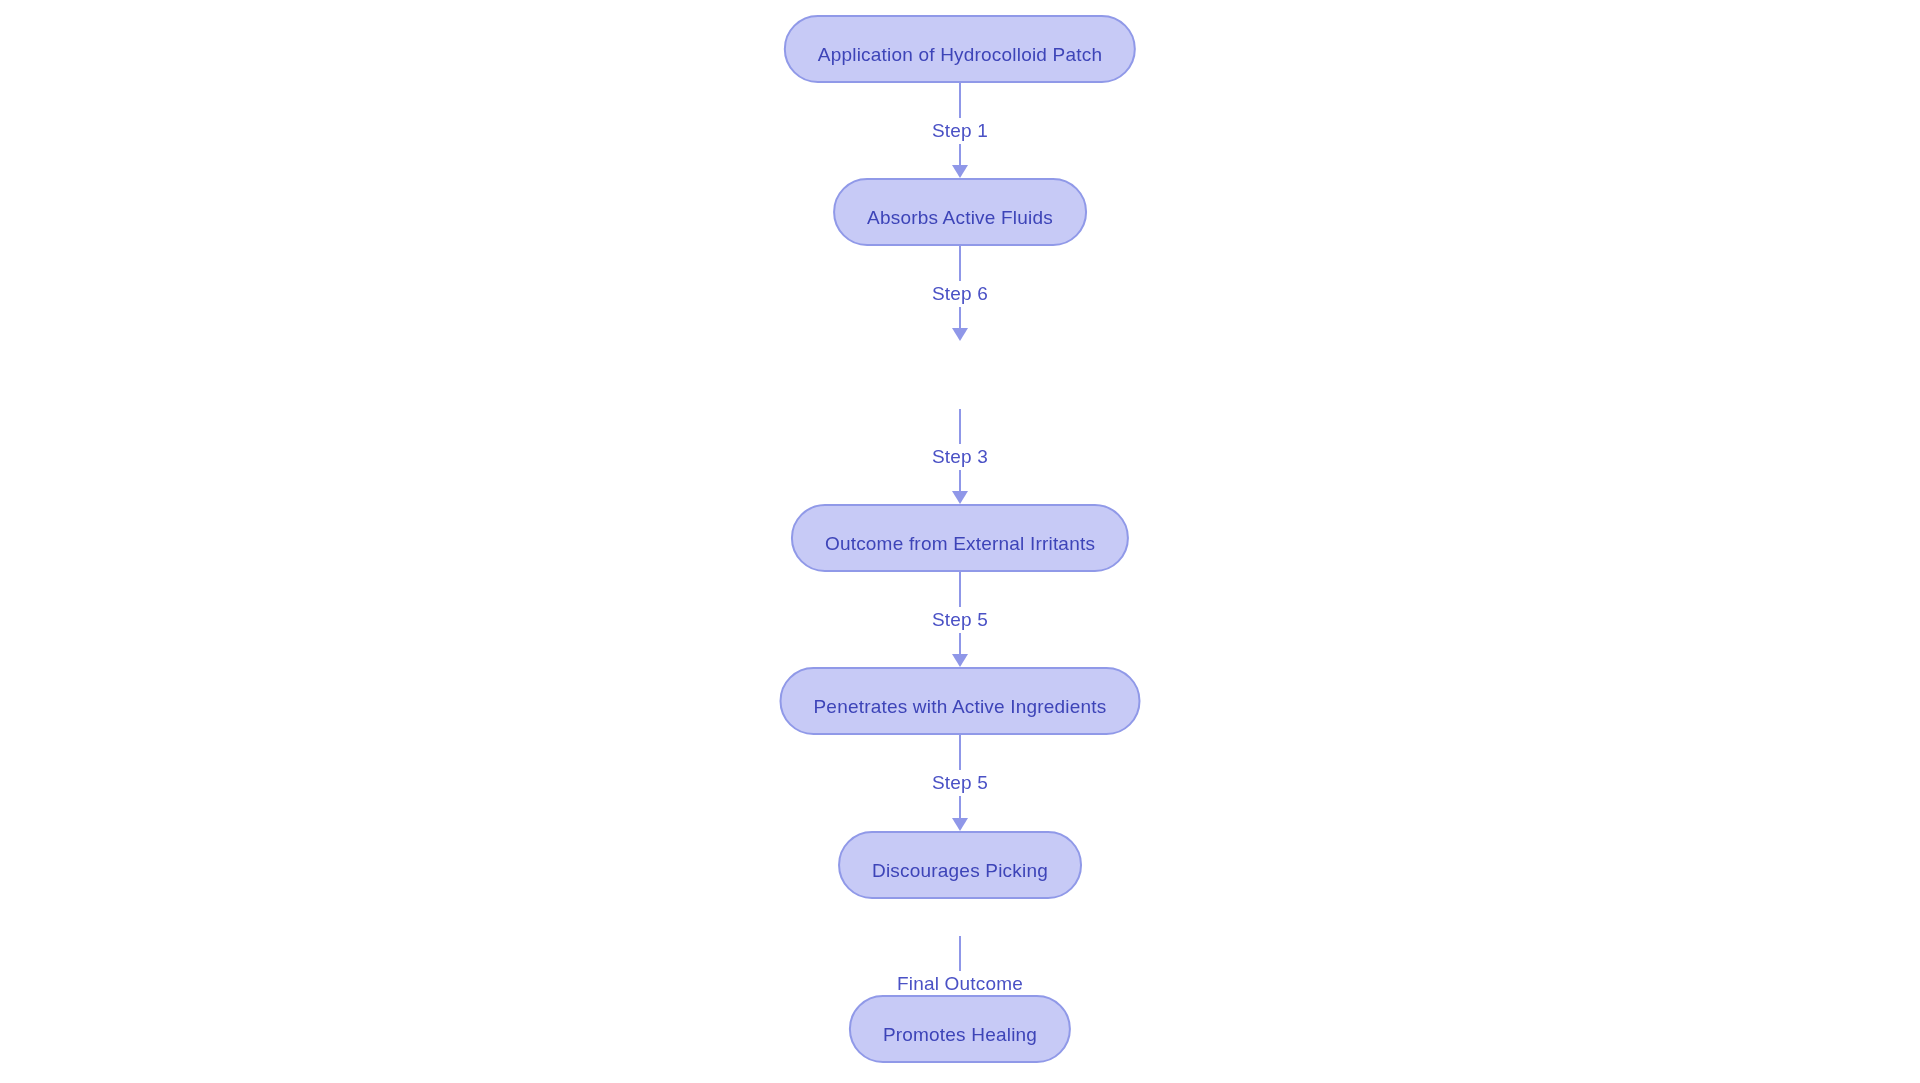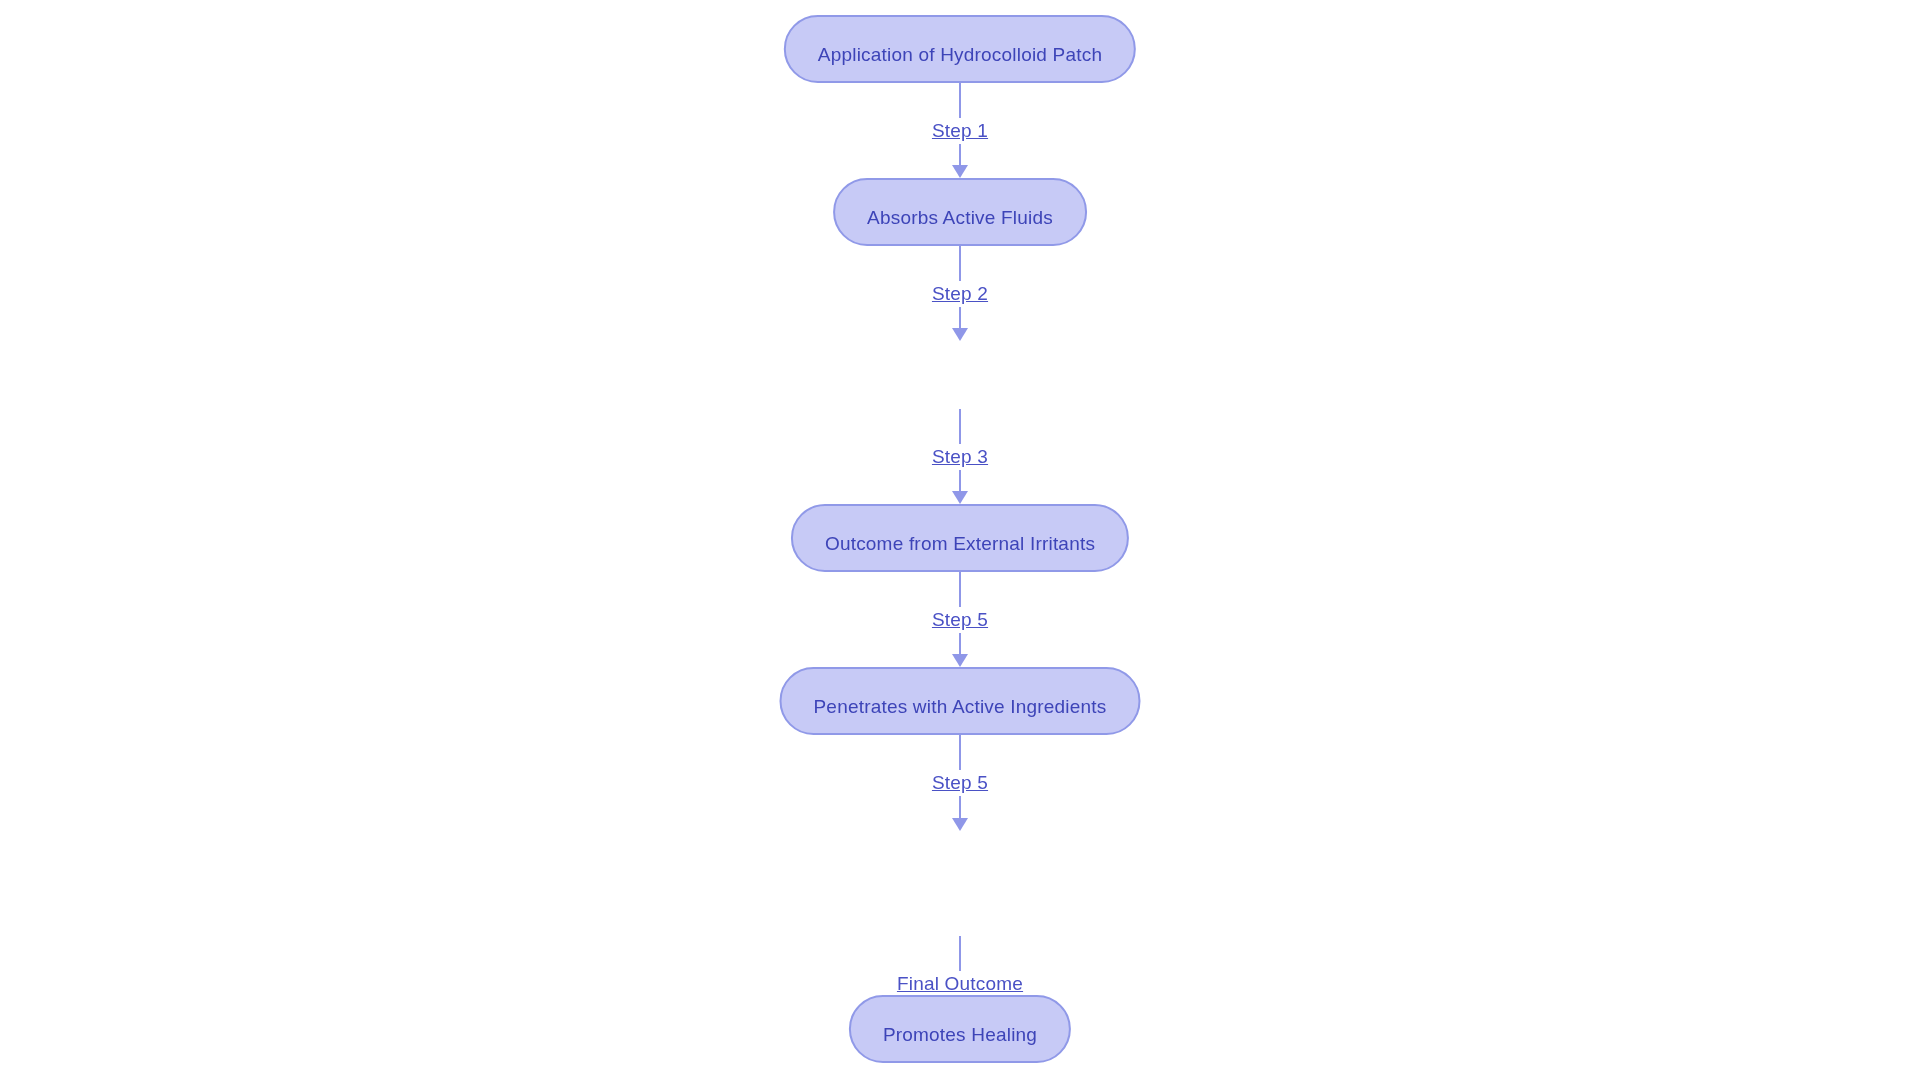--- a/index.html
+++ b/index.html
@@ -72,21 +72,20 @@
     position: absolute;
     left: 1px;
     top: 50%;
     transform: translate(-50%, -50%);
     background: #ffffff;
     color: var(--label);
     font-size: 19px;
     letter-spacing: 0.2px;
     padding: 2px 7px;
     white-space: nowrap;
-    text-decoration: underline;
   }
 </style>
 </head>
 <body style="background: rgb(255, 255, 255);">
 
 <div class="canvas">
 
   <div class="node" style="top:15px">
     <span class="node-label">Application of Hydrocolloid Patch</span>
   </div>
@@ -97,21 +96,21 @@
     <span class="edge-label">Step 1</span>
   </div>
 
   <div class="node" style="top:178px">
     <span class="node-label">Absorbs Active Fluids</span>
   </div>
 
   <div class="connector" style="top:246px;height:95px">
     <div class="connector-line"></div>
     <div class="arrowhead"></div>
-    <span class="edge-label">Step 2</span>
+    <span class="edge-label">Step 6</span>
   </div>
 
 
   <div class="connector" style="top:409px;height:95px">
     <div class="connector-line"></div>
     <div class="arrowhead"></div>
     <span class="edge-label">Step 3</span>
   </div>
 
   <div class="node" style="top:504px">
@@ -127,20 +126,23 @@
   <div class="node" style="top:667px">
     <span class="node-label">Penetrates with Active Ingredients</span>
   </div>
 
   <div class="connector" style="top:735px;height:96px">
     <div class="connector-line"></div>
     <div class="arrowhead"></div>
     <span class="edge-label">Step 5</span>
   </div>
 
+  <div class="node" style="top:831px">
+    <span class="node-label">Discourages Picking</span>
+  </div>
 
   <div class="connector" style="top:936px;height:96px">
     <div class="connector-line"></div>
     <div class="arrowhead"></div>
     <span class="edge-label">Final Outcome</span>
   </div>
 
   <div class="node" style="top:995px">
     <span class="node-label">Promotes Healing</span>
   </div>

